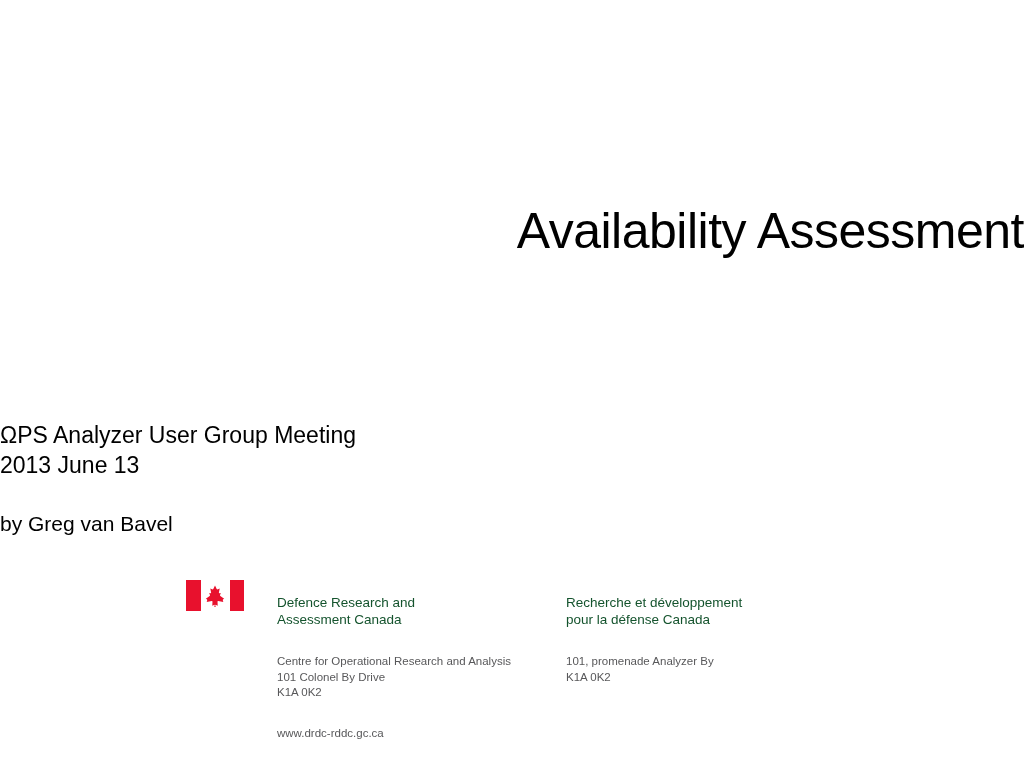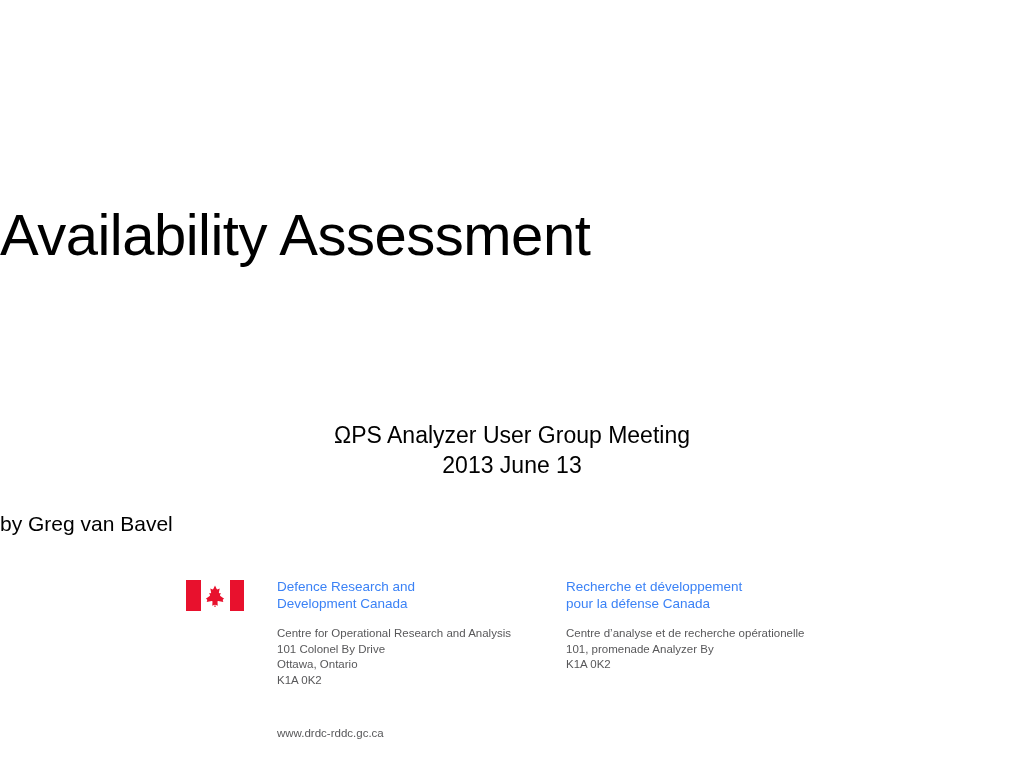--- a/index.html
+++ b/index.html
@@ -22,36 +22,36 @@
     inset: 0;
     background: #ffffff;
   }
 
   
   .title {
     position: absolute;
     left: 0;
     top: 205px;
     width: 1024px;
-    text-align: left;
-    font-size: 58px;
+    text-align: right;
+    font-size: 50px;
     font-weight: 400;
     line-height: 1.05;
     letter-spacing: -0.5px;
     color: #000000;
     white-space: nowrap;
   }
 
   
   .subtitle-block {
     position: absolute;
     left: 0;
     top: 420px;
     width: 1024px;
-    text-align: center;
+    text-align: left;
     font-size: 23px;
     font-weight: 400;
     line-height: 30px;
     color: #000000;
   }
   .subtitle-line {
     display: block;
     white-space: nowrap;
   }
   .byline {
@@ -106,35 +106,35 @@
     left: 50%;
     top: 50%;
     transform: translate(-50%, -50%);
     width: 20px;
     height: 22px;
     display: block;
   }
 
   .org-name {
     position: absolute;
-    top: 0;
+    top: 16px;
     font-size: 13.5px;
     line-height: 17px;
     font-weight: 400;
-    color: #3b82f6;
+    color: #14532d;
     white-space: nowrap;
   }
   .org-name.en { left: 91px; }
   .org-name.fr { left: 380px; }
   .org-name span { display: block; }
 
   
   .addr-row {
     position: relative;
-    margin-top: 6px;
+    margin-top: 34px;
     height: 64px;
   }
   .addr {
     position: absolute;
     top: 0;
     font-size: 11.5px;
     line-height: 15.5px;
     font-weight: 400;
     color: #58585a;
     white-space: nowrap;
@@ -178,41 +178,39 @@
         <div class="flag-center">
           <svg class="flag-leaf" viewBox="0 0 100 110">
             <path fill="#e8112d" d="M50 2 L58.5 20 Q60.5 23.5 64.5 21.8 L73.5 17.2 L69.5 37.5 Q68.8 41.5 71.8 41.5 L79 40.6 L75.2 50.5 Q74.3 53 76.6 54.7 L96 68.5 L91 71 Q88 72.4 89 76 L91.5 85 L66 80.6 Q62.6 80 62.6 83.2 L63.6 104 L55.5 99.5 Q51.5 97.3 51.5 101.6 L53.5 110 L46.5 110 L48.5 101.6 Q48.5 97.3 44.5 99.5 L36.4 104 L37.4 83.2 Q37.4 80 34 80.6 L8.5 85 L11 76 Q12 72.4 9 71 L4 68.5 L23.4 54.7 Q25.7 53 24.8 50.5 L21 40.6 L28.2 41.5 Q31.2 41.5 30.5 37.5 L26.5 17.2 L35.5 21.8 Q39.5 23.5 41.5 20 Z"></path>
           </svg>
         </div>
         <div class="flag-band"></div>
       </div>
 
       <div class="org-name en">
         <span>Defence Research and</span>
-        <span>Development Canada</span>
+        <span>Assessment Canada</span>
       </div>
 
       <div class="org-name fr">
         <span>Recherche et développement</span>
         <span>pour la défense Canada</span>
       </div>
 
     </div>
 
     <div class="addr-row">
 
       <div class="addr en">
         <span>Centre for Operational Research and Analysis</span>
         <span>101 Colonel By Drive</span>
-        <span>Ottawa, Ontario</span>
         <span>K1A 0K2</span>
       </div>
 
       <div class="addr fr">
-        <span>Centre d’analyse et de recherche opérationelle</span>
         <span>101, promenade Analyzer By</span>
         <span>K1A 0K2</span>
       </div>
 
     </div>
 
     <div class="website">www.drdc-rddc.gc.ca</div>
 
   </div>
 

